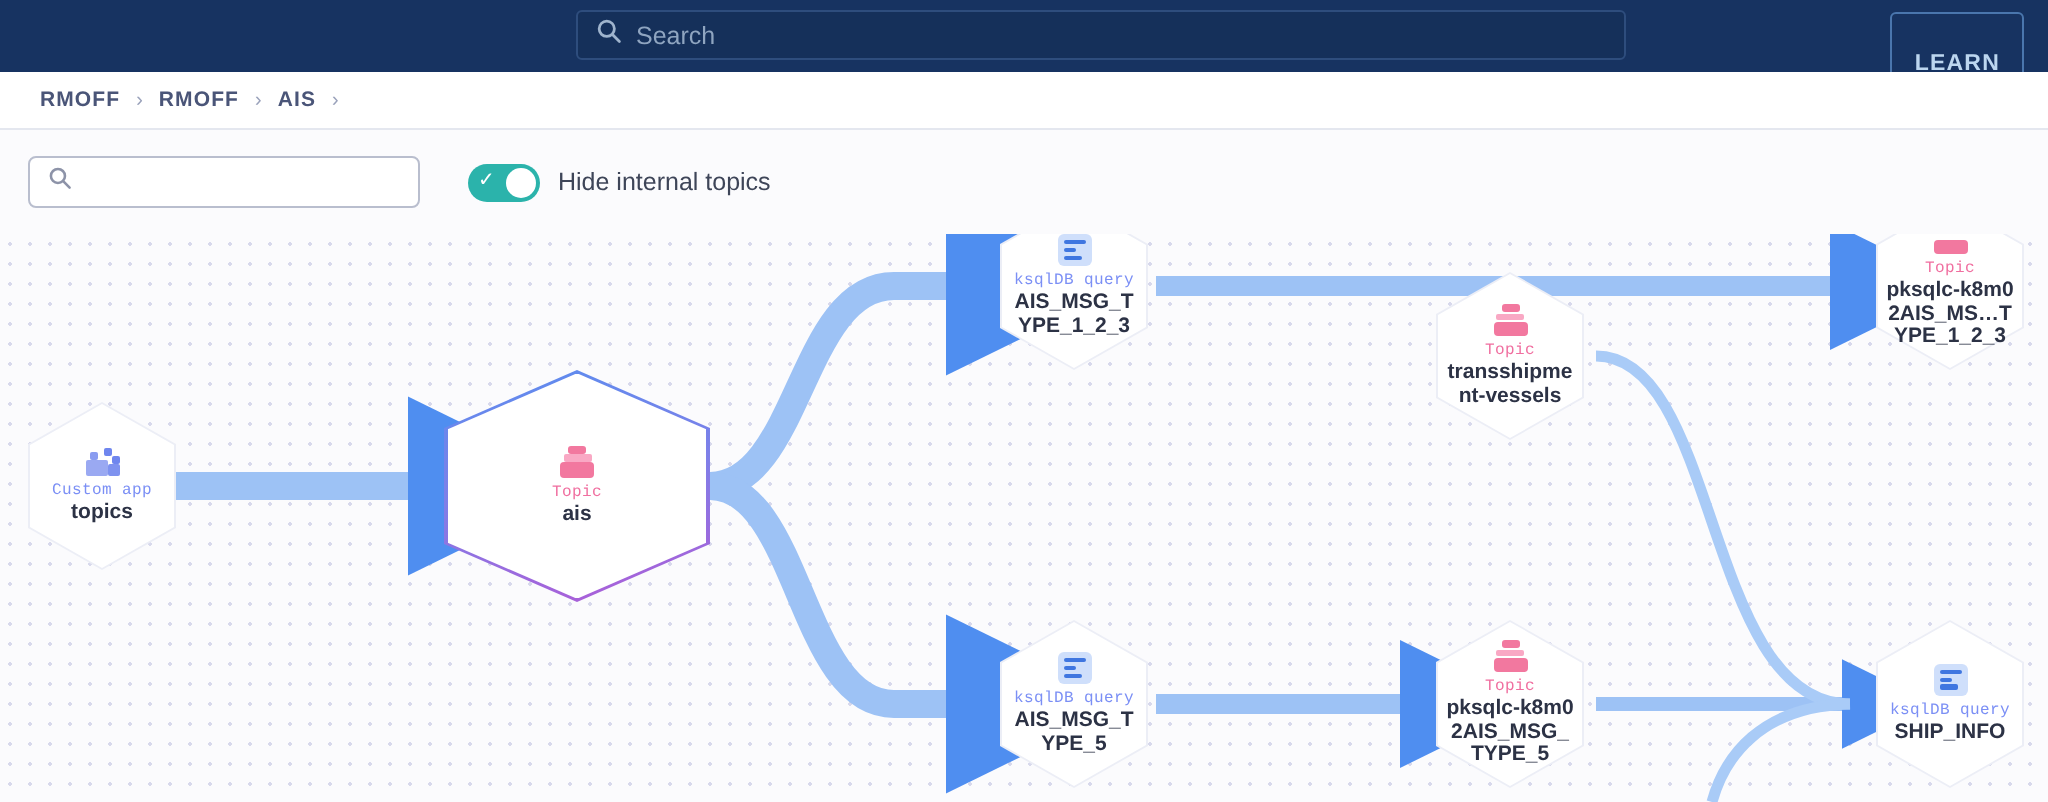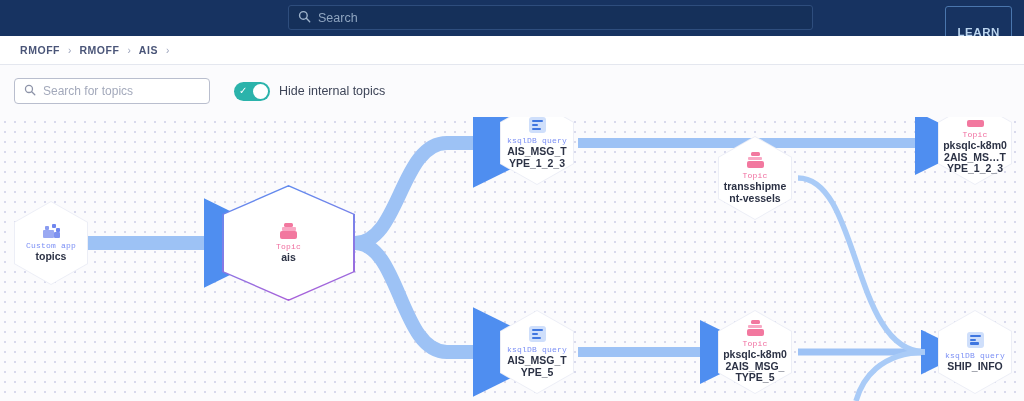--- a/index.html
+++ b/index.html
@@ -224,21 +224,20 @@
 </div>
 
 <div class="toolbar">
   <div class="topic-search">
     <span>
       <svg width="12" height="12" viewBox="0 0 14 14" aria-hidden="true">
         <circle cx="5.8" cy="5.8" r="4.1" fill="none" stroke="#8d93a8" stroke-width="1.5"></circle>
         <line x1="9" y1="9" x2="12.6" y2="12.6" stroke="#8d93a8" stroke-width="1.5" stroke-linecap="round"></line>
       </svg>
     </span>
-    <input type="text" placeholder="Search for topics" style="">
   </div>
 
   <div class="toggle-group">
     <div class="toggle">
       <span class="check">✓</span>
       <span class="knob"></span>
     </div>
     <span class="toggle-label">Hide internal topics</span>
   </div>
 </div>

